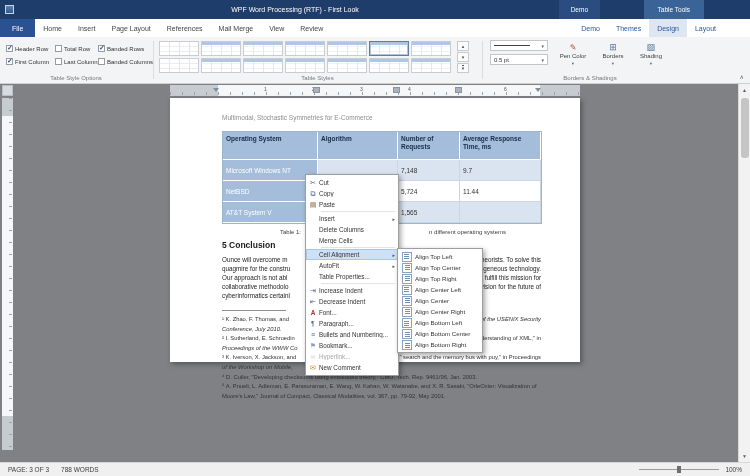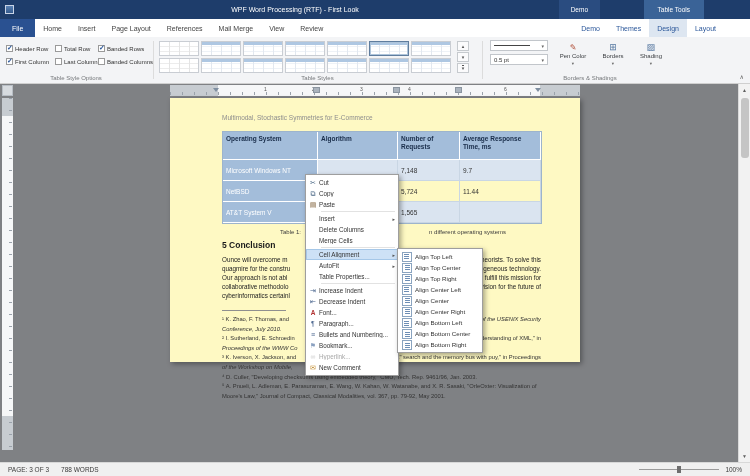--- a/index.html
+++ b/index.html
@@ -53,21 +53,21 @@
 .corner{position:absolute;left:2px;top:1px;width:11px;height:11px;background:#d7dbdf;border:1px solid #b8bec5}
 .hruler{position:absolute;left:170px;top:1px;width:410px;height:11px;background:#c7ccd1}
 .hruler .rinner{position:absolute;left:48px;top:0;width:322px;height:11px;background:#f6f7f8}
 .hruler .ticks{position:absolute;left:0;right:0;bottom:1px;height:3px;background:repeating-linear-gradient(90deg,#9aa2ab 0 1px,transparent 1px 12px)}
 .rnum{position:absolute;top:1px;font-size:5px;color:#555}
 .imark{position:absolute;width:0;height:0;border-left:3px solid transparent;border-right:3px solid transparent;border-top:4px solid #7e8ea0;top:3px}
 .cmark{position:absolute;top:2px;width:7px;height:6px;background:#aab3bd;border:1px solid #8b95a0}
 .vruler{position:absolute;left:2px;top:14px;width:11px;height:352px;background:#c7ccd1}
 .vruler .rinner{position:absolute;top:18px;left:0;width:11px;height:300px;background:#f6f7f8}
 .vruler .ticks{position:absolute;top:0;bottom:0;right:1px;width:3px;background:repeating-linear-gradient(#9aa2ab 0 1px,transparent 1px 12px)}
-.page{position:absolute;left:170px;top:14px;width:410px;height:264px;background:#fef9c3;box-shadow:2px 2px 5px rgba(0,0,0,.35)}
+.page{position:absolute;left:170px;top:14px;width:410px;height:264px;background:#ffffff;box-shadow:2px 2px 5px rgba(0,0,0,.35)}
 .runhead{position:absolute;left:52px;top:16px;font-size:6.5px;color:#8d8d8d;white-space:nowrap}
 .doctable{position:absolute;left:52px;top:33px;display:grid;grid-template-columns:95px 80px 62px 81px;border:1px solid #9db4cc}
 .hc{background:#a3bdda;border-right:1px solid #fff;border-bottom:1px solid #fff;font-weight:bold;font-size:6.5px;color:#182c49;padding:3px;height:28px;line-height:7.5px}
 .dc{font-size:6.5px;padding:0 3px;height:21px;display:flex;align-items:center;border-right:1px solid #c9d6e4;border-bottom:1px solid #c9d6e4;color:#333;white-space:nowrap}
 .dc.first{background:#a3bdda;color:#fff;border-right-color:#fff;border-bottom-color:#fff}
 .dc.band{background:#dae4f0}
 .caption{position:absolute;left:110px;top:131px;width:226px;display:flex;justify-content:space-between;font-size:6px;color:#3c3c3c;white-space:nowrap}
 .heading{position:absolute;left:52px;top:142px;font-size:8.5px;font-weight:bold;color:#1a1a1a}
 .para{position:absolute;left:52px;top:157px;width:319px;font-size:6.3px;color:#222}
 .pline{display:flex;justify-content:space-between;height:9px;line-height:9px;white-space:nowrap;overflow:hidden}

